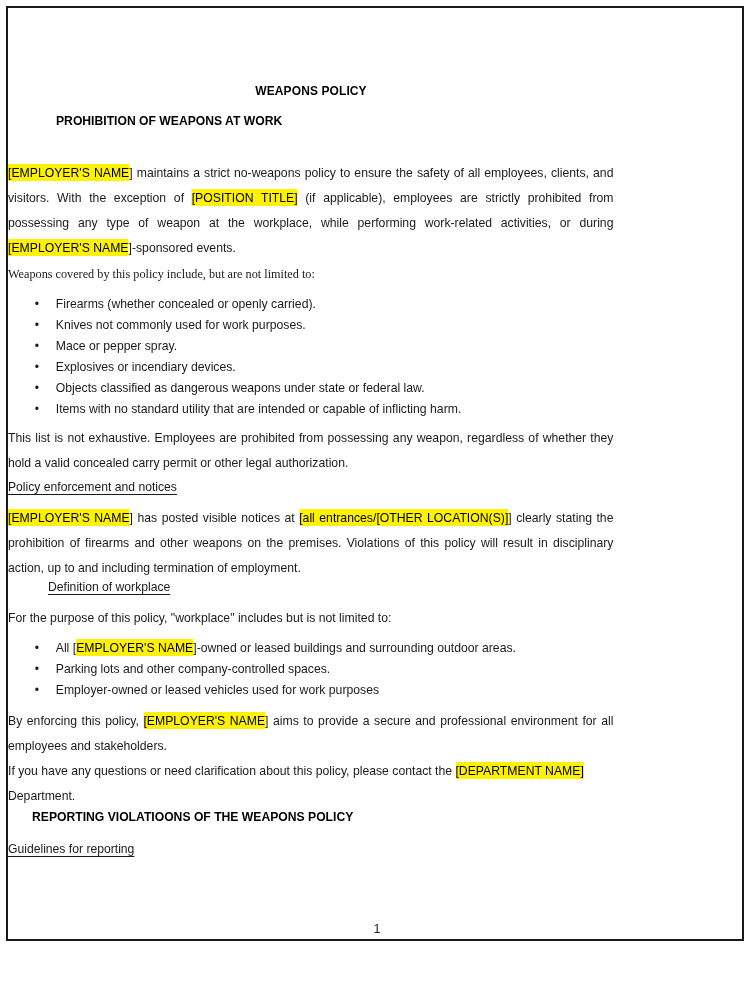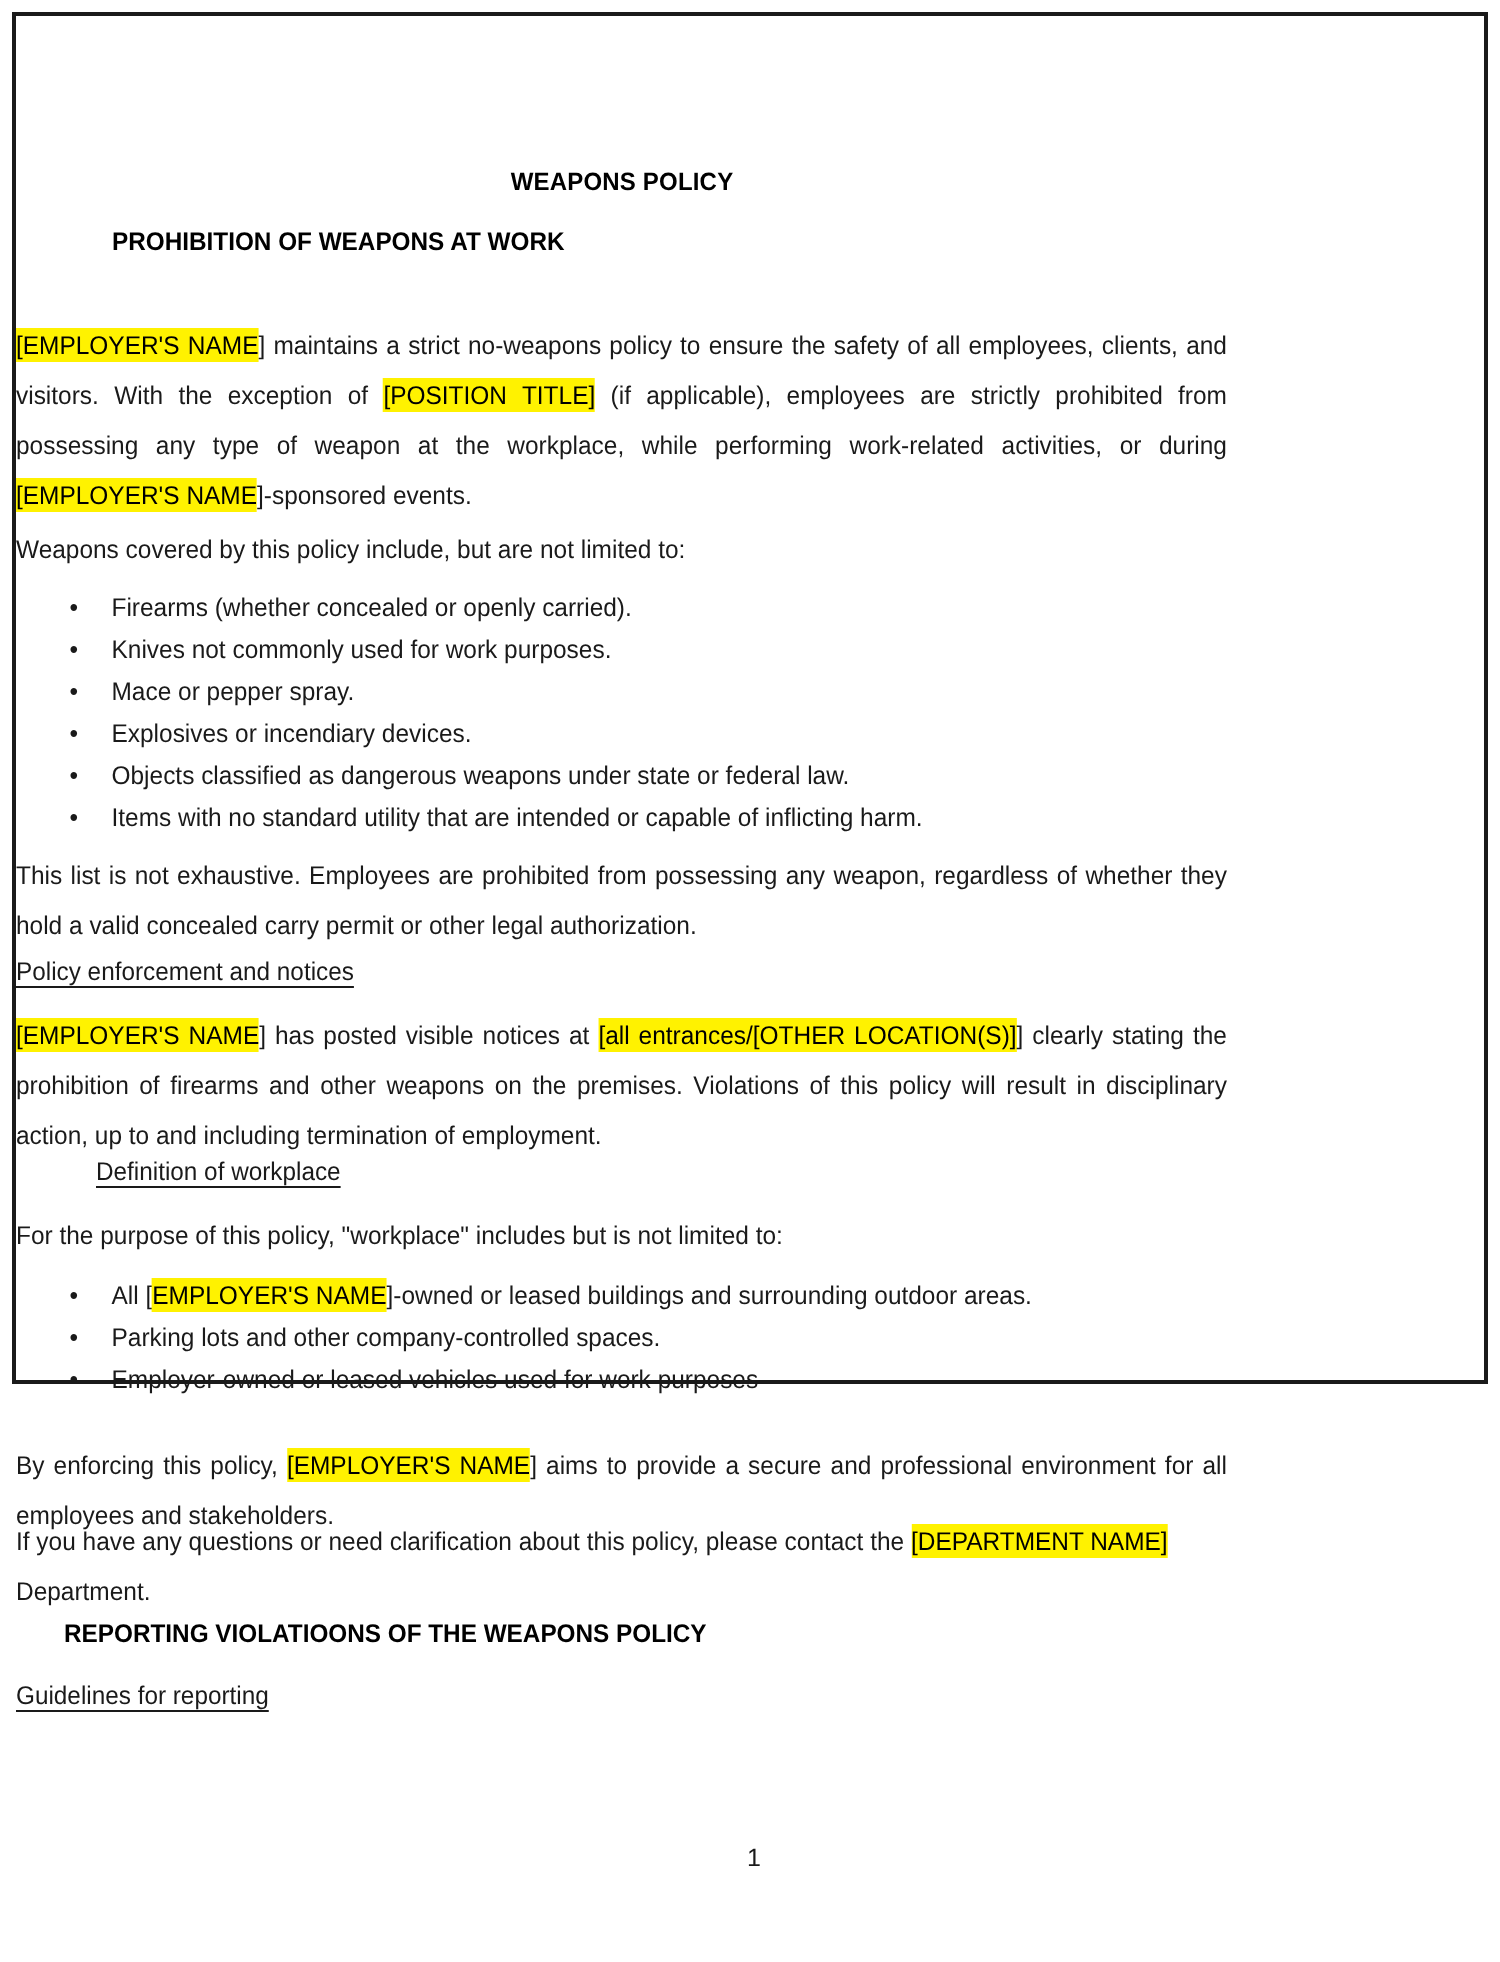--- a/index.html
+++ b/index.html
@@ -14,21 +14,21 @@
     overflow: hidden;
     font-family: "Liberation Sans", sans-serif;
   }
 
   
   .page-frame {
     position: absolute;
     left: 6px;
     top: 6px;
     width: 738px;
-    height: 686px;
+    height: 935px;
     border: 2px solid #1a1a1a;
     box-sizing: border-box;
     background: #ffffff;
   }
 
   .page-body {
     position: absolute;
     left: 72px;
     top: 0;
     width: 606px;
@@ -140,21 +140,21 @@
 
   <div class="blk page-body" style="top:105px;margin-left:48px;">
     <div class="section-head">PROHIBITION OF WEAPONS AT WORK</div>
   </div>
 
   <div class="blk page-body" style="top:132px;margin-top:20px;">
     <p class="para"><span class="hl">[EMPLOYER'S NAME</span><span>] maintains a strict no-weapons policy to ensure the safety of all employees, clients, and visitors. With the exception of </span><span class="hl">[POSITION TITLE]</span><span> (if applicable), employees are strictly prohibited from possessing any type of weapon at the workplace, while performing work-related activities, or during </span><span class="hl">[EMPLOYER'S NAME</span><span>]-sponsored events.</span></p>
   </div>
 
 
-  <div class="blk page-body" style="top:254px;">
+  <div class="blk page-body" style="top:254px;font-family:Liberation Serif, serif;">
     <p class="para noj">Weapons covered by this policy include, but are not limited to:</p>
   </div>
 
   <div class="blk page-body" style="top:285px;">
     <ul class="bullet-list">
       <li><span class="bullet-dot">•</span><span>Firearms (whether concealed or openly carried).</span></li>
       <li><span class="bullet-dot">•</span><span>Knives not commonly used for work purposes.</span></li>
       <li><span class="bullet-dot">•</span><span>Mace or pepper spray.</span></li>
       <li><span class="bullet-dot">•</span><span>Explosives or incendiary devices.</span></li>
       <li><span class="bullet-dot">•</span><span>Objects classified as dangerous weapons under state or federal law.</span></li>
@@ -183,21 +183,21 @@
   </div>
 
   <div class="blk page-body" style="top:629px;">
     <ul class="bullet-list">
       <li><span class="bullet-dot">•</span><span>All [</span><span class="hl">EMPLOYER'S NAME</span><span>]-owned or leased buildings and surrounding outdoor areas.</span></li>
       <li><span class="bullet-dot">•</span><span>Parking lots and other company-controlled spaces.</span></li>
       <li><span class="bullet-dot">•</span><span>Employer-owned or leased vehicles used for work purposes</span></li>
     </ul>
   </div>
 
-  <div class="blk page-body" style="top:700px;margin-top:12px;">
+  <div class="blk page-body" style="top:700px;">
     <p class="para"><span>By enforcing this policy, </span><span class="hl">[EMPLOYER'S NAME</span><span>] aims to provide a secure and professional environment for all employees and stakeholders.</span></p>
   </div>
 
   <div class="blk page-body" style="top:750px;">
     <p class="para noj"><span>If you have any questions or need clarification about this policy, please contact the </span><span class="hl">[DEPARTMENT NAME]</span><span> Department.</span></p>
   </div>
 
   <div class="blk page-body" style="top:801px;padding-left:24px;">
     <div class="section-head">REPORTING VIOLATIOONS OF THE WEAPONS POLICY</div>
   </div>

